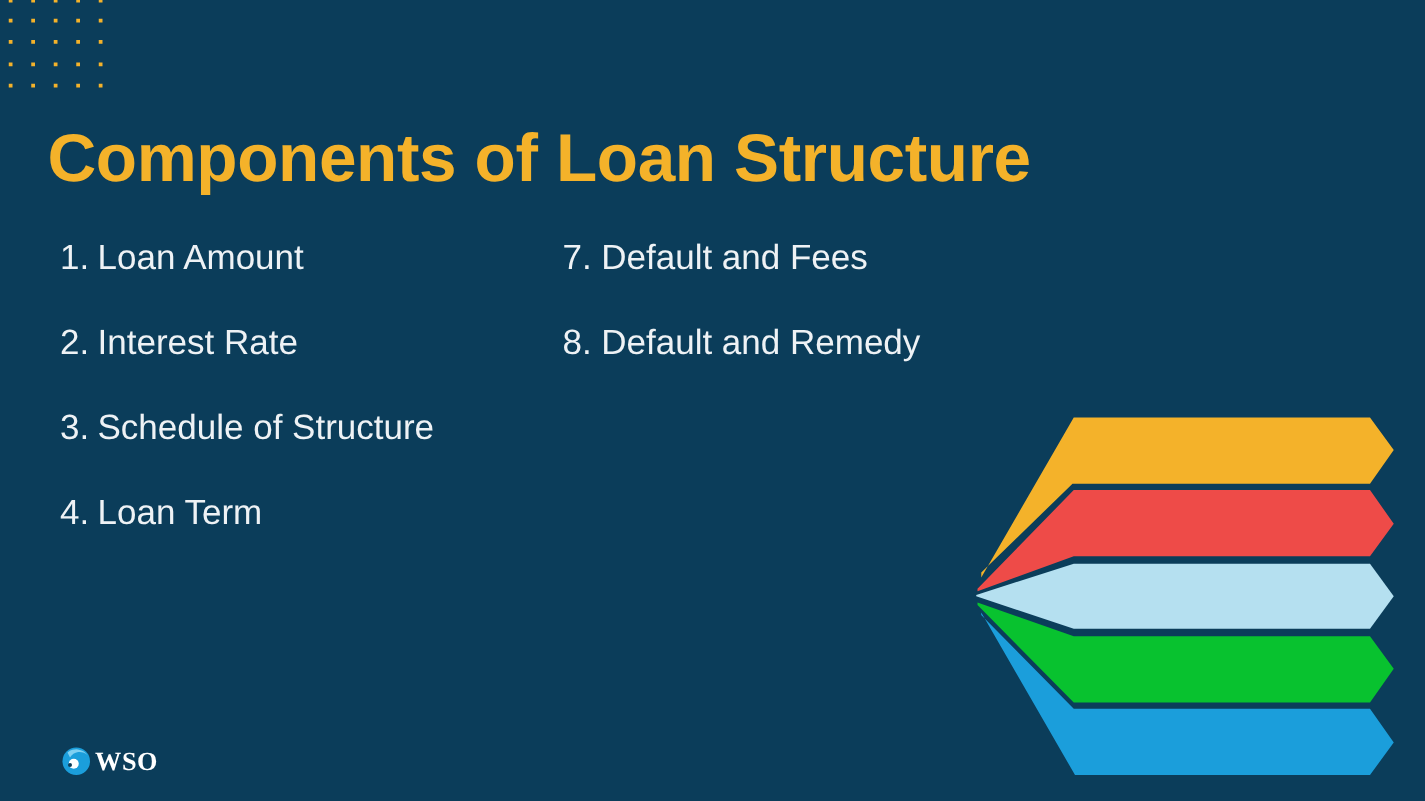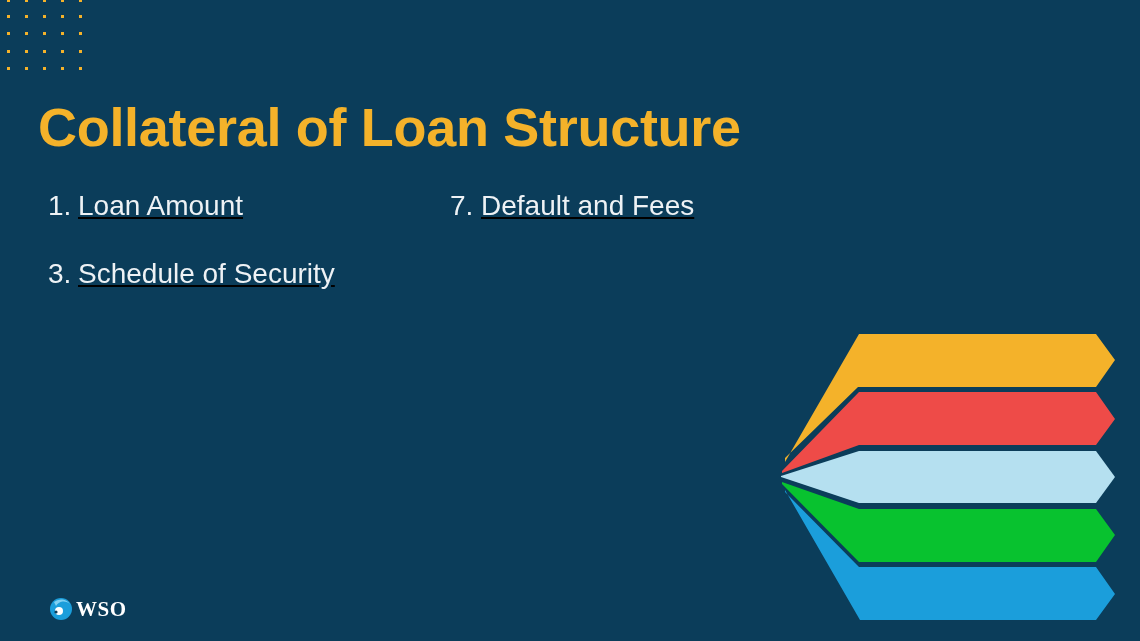--- a/index.html
+++ b/index.html
@@ -8,21 +8,21 @@
       background: #0b3d5a;
       position: relative;
       font-family: "Liberation Sans", "DejaVu Sans", sans-serif;
     }
     .dots { position: absolute; left: 0; top: 0; width: 90px; height: 80px; }
     .title {
       position: absolute; left: 38px; top: 96px;
       font-size: 54px; font-weight: bold; color: #f4b22a;
       letter-spacing: -0.3px; white-space: nowrap; margin: 0;
     }
-    .col { position: absolute; top: 186px; text-decoration: underline; }
+    .col { position: absolute; top: 186px; }
     .col.left { left: 48px; }
     .col.right { left: 450px; }
     .item {
       height: 68px; line-height: 40px;
       font-size: 28px; color: #eef2f5; white-space: nowrap;
     }
     .item .num { display: inline-block; }
     .col.left .item .num { width: 30px; }
     .col.right .item .num { width: 31px; }
     .diagram { position: absolute; left: 770px; top: 320px; width: 370px; height: 310px; }
@@ -61,29 +61,32 @@
       <rect x="61" y="50" width="3" height="3"></rect>
       <rect x="79" y="50" width="3" height="3"></rect>
     <rect x="7" y="67" width="3" height="3"></rect>
       <rect x="25" y="67" width="3" height="3"></rect>
       <rect x="43" y="67" width="3" height="3"></rect>
       <rect x="61" y="67" width="3" height="3"></rect>
       <rect x="79" y="67" width="3" height="3"></rect>
   </g>
 </svg>
 
-<h1 class="title">Collateral of Loan Structure</h1>
+<h1 class="title">Components of Loan Structure</h1>
 
 <div class="col left">
   <div class="item"><span class="num">1.</span><span>Loan Amount</span></div>
-  <div class="item"><span class="num">3.</span><span>Schedule of Security</span></div>
+  <div class="item"><span class="num">2.</span><span>Interest Rate</span></div>
+  <div class="item"><span class="num">3.</span><span>Schedule of Structure</span></div>
+  <div class="item"><span class="num">4.</span><span>Loan Term</span></div>
 </div>
 
 <div class="col right">
   <div class="item"><span class="num">7.</span><span>Default and Fees</span></div>
+  <div class="item"><span class="num">8.</span><span>Default and Remedy</span></div>
 </div>
 
 <svg class="diagram" viewBox="0 0 370 310">
   <polygon fill="#f4b22a" points="15,142 89,14 326,14 345,40 326,67 88,67 15,138"></polygon>
   <polygon fill="#ee4b48" points="12,151 89,72 326,72 345,99 326,125 89,125 12,153"></polygon>
   <polygon fill="#b5e0f0" points="11,156 89,131 326,131 345,157 326,183 89,183 11,157"></polygon>
   <polygon fill="#08c22f" points="12,162 89,189 326,189 345,215 326,242 89,242 12,164"></polygon>
   <polygon fill="#1b9edb" points="15,172 89,247 326,247 345,274 326,300 90,300 15,170"></polygon>
 </svg>
 

